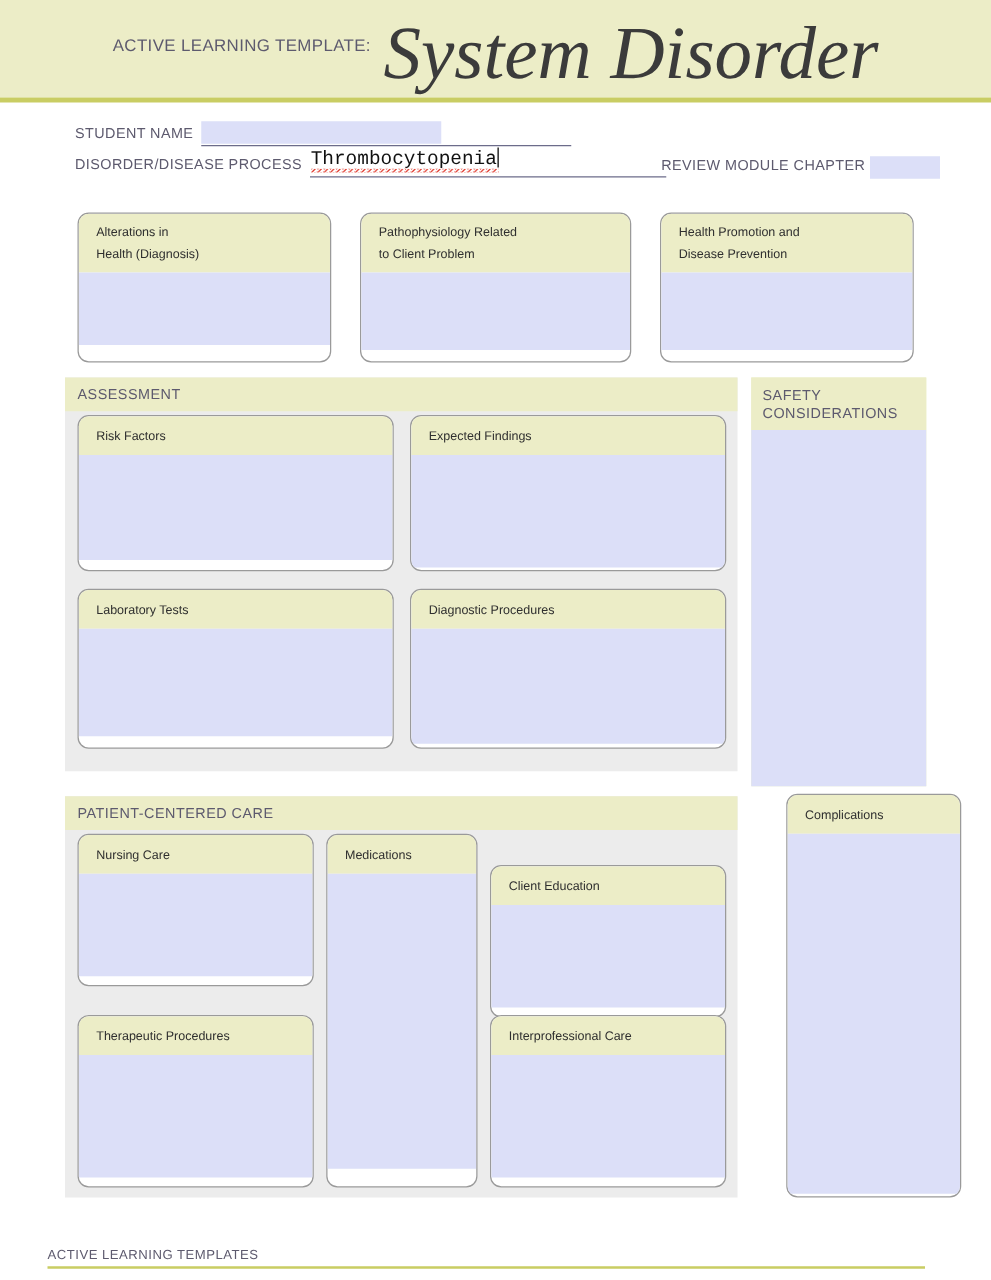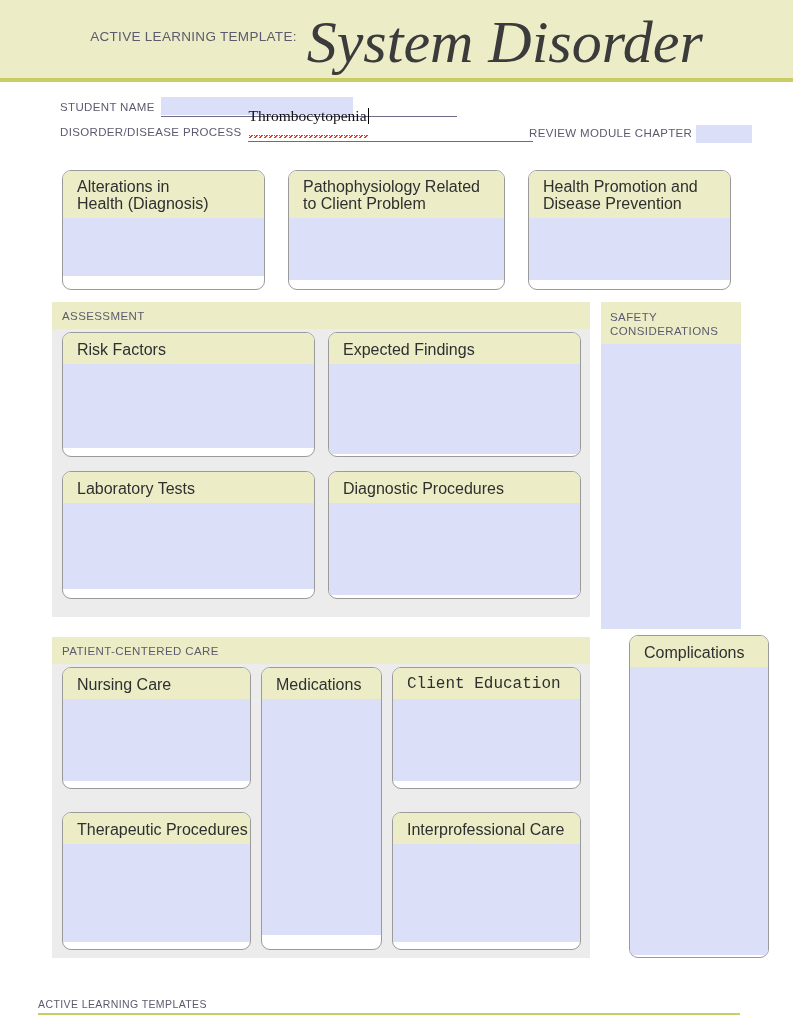--- a/index.html
+++ b/index.html
@@ -98,36 +98,36 @@
     width: 285px;
     height: 16px;
     margin-left: 6px;
     border-bottom: 1px solid #6c6c8a;
     position: relative;
   }
   .typed-value {
     position: absolute;
     left: 1px;
     bottom: 1px;
-    font-family: Liberation Serif, serif;
+    font-family: Liberation Mono, monospace;
     font-size: 15.5px;
     color: #111111;
     line-height: 17px;
     white-space: nowrap;
     border-bottom: 2px solid transparent;
     background-image:
       repeating-linear-gradient(135deg,
         #e03b2f 0px, #e03b2f 1px,
         transparent 1px, transparent 2px,
         #e03b2f 2px, #e03b2f 3px,
         transparent 3px, transparent 5px);
     background-repeat: repeat-x;
     background-size: 5px 3px;
     background-position: 0 100%;
-    padding-bottom: 14px;
+    padding-bottom: 2px;
   }
   .caret {
     display: inline-block;
     width: 1px;
     height: 16px;
     background: #000;
     vertical-align: -3px;
     margin-left: 1px;
   }
   .rmc-wrap {
@@ -151,21 +151,21 @@
     position: absolute;
     box-sizing: border-box;
     border: 1px solid #9a9a9a;
     border-radius: 9px;
     background: #ffffff;
     overflow: hidden;
   }
   .card-head {
     background: #ecedc7;
     color: #2f2f2f;
-    font-size: 16px;
+    font-size: 10px;
     line-height: 17px;
     padding: 8px 0 6px 14px;
     box-sizing: border-box;
   }
   .card-head.two-line { padding-top: 7px; }
   .card-body {
     background: #dcdff8;
     box-sizing: border-box;
   }
 
@@ -225,21 +225,21 @@
     left: 629px; top: 635px; width: 140px; height: 323px;
   }
   #card-complications .card-body { height: 288px; }
 
   
   #panel-pcc { left: 52px; top: 637px; width: 538px; height: 321px; }
   #panel-pcc .panel-head { height: 27px; }
 
   #card-nursing  { left: 62px;  top: 667px; width: 189px; height: 122px; }
   #card-meds     { left: 261px; top: 667px; width: 121px; height: 283px; }
-  #card-cliented { left: 392px; top: 667px; width: 189px; height: 122px; font-family: Liberation Mono, monospace; }
+  #card-cliented { left: 392px; top: 692px; width: 189px; height: 122px; }
   #card-therap   { left: 62px;  top: 812px; width: 189px; height: 138px; }
   #card-interpro { left: 392px; top: 812px; width: 189px; height: 138px; }
   #card-nursing .card-body  { height: 82px; }
   #card-meds .card-body     { height: 236px; }
   #card-cliented .card-body { height: 82px; }
   #card-therap .card-body   { height: 98px; }
   #card-interpro .card-body { height: 98px; }
 
   
   .footer {

